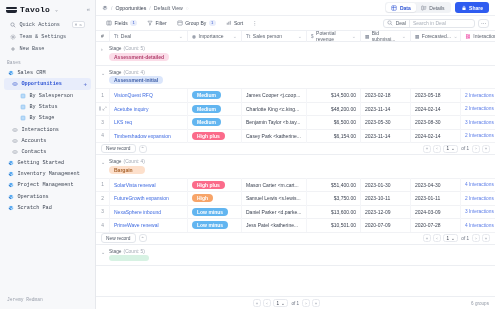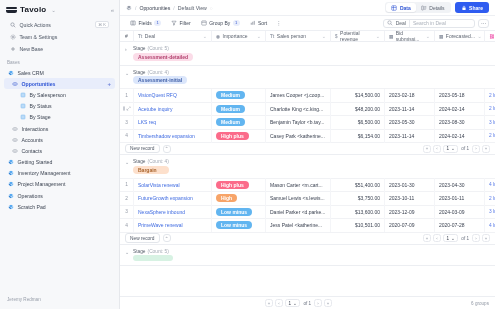--- a/index.html
+++ b/index.html
@@ -8,26 +8,27 @@
     font-family: "Liberation Sans", sans-serif;
     font-size: 5.2px;
     background: #ffffff;
     color: #1f2430;
     overflow: hidden;
   }
   .app { display: flex; width: 495px; height: 309px; }
 
   
   .sidebar {
-    width: 120px; height: 309px;
+    width: 96px; height: 309px;
     background: #f7f8fa;
     border-right: 1px solid #e6e8ec;
     display: flex; flex-direction: column;
     padding: 0;
     position: relative;
+    font-family: Liberation Mono, monospace;
   }
   .sb-top { display: flex; align-items: center; padding: 5px 5px 4px 6px; gap: 3px; }
   .logo-mark {
     width: 11px; height: 8px; position: relative; flex: none;
   }
   .logo-mark .slab {
     position: absolute; left: 0; right: 0; background: #1f2430; border-radius: 1px;
   }
   .logo-mark .s1 { top: 1px; height: 2.4px; }
   .logo-mark .s2 { top: 4.4px; height: 3.2px; border-radius: 0 0 2px 2px; }

